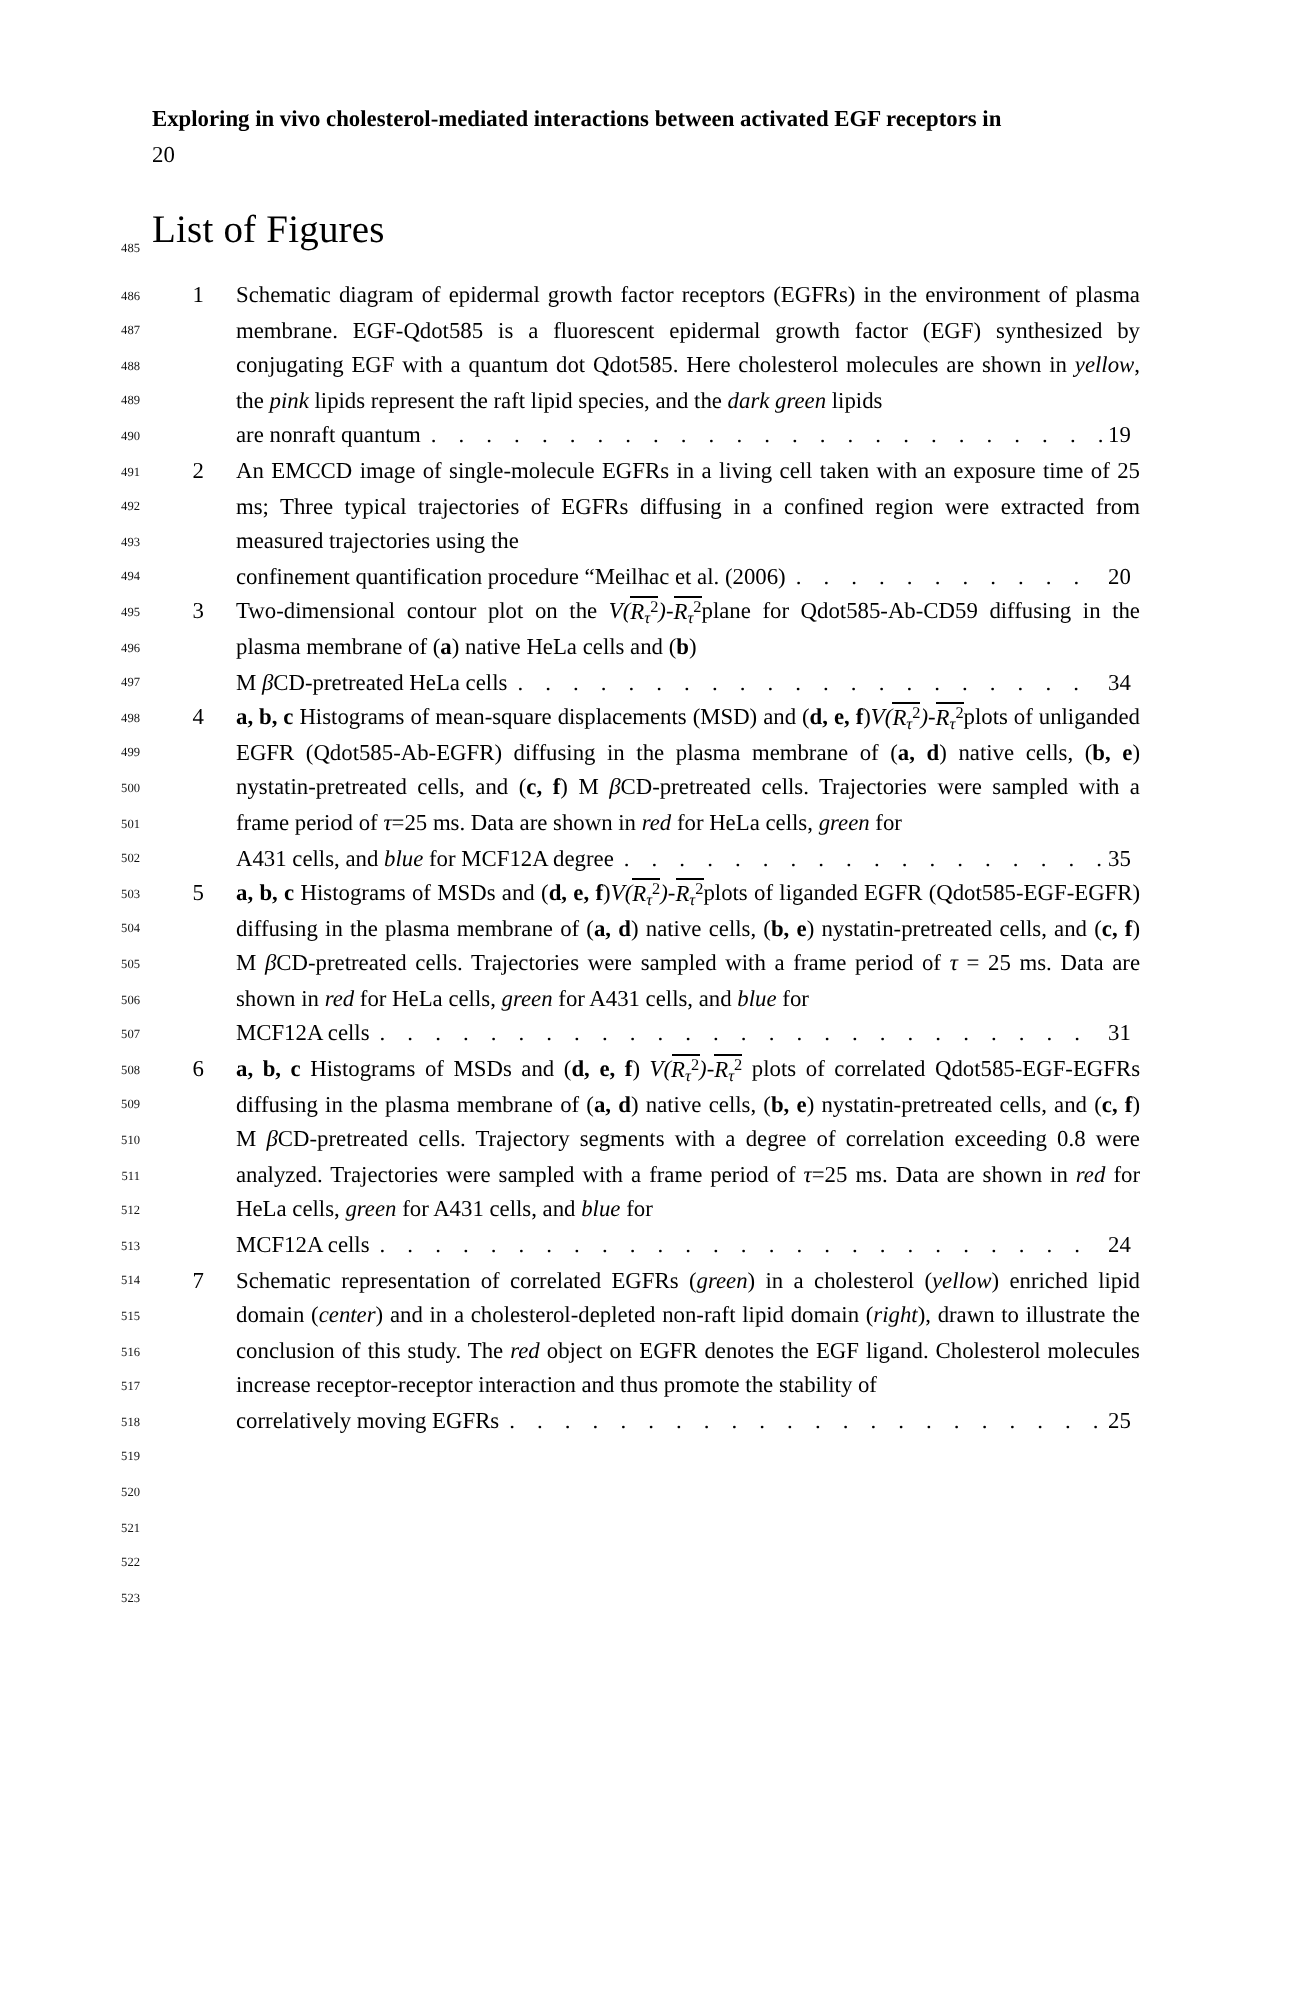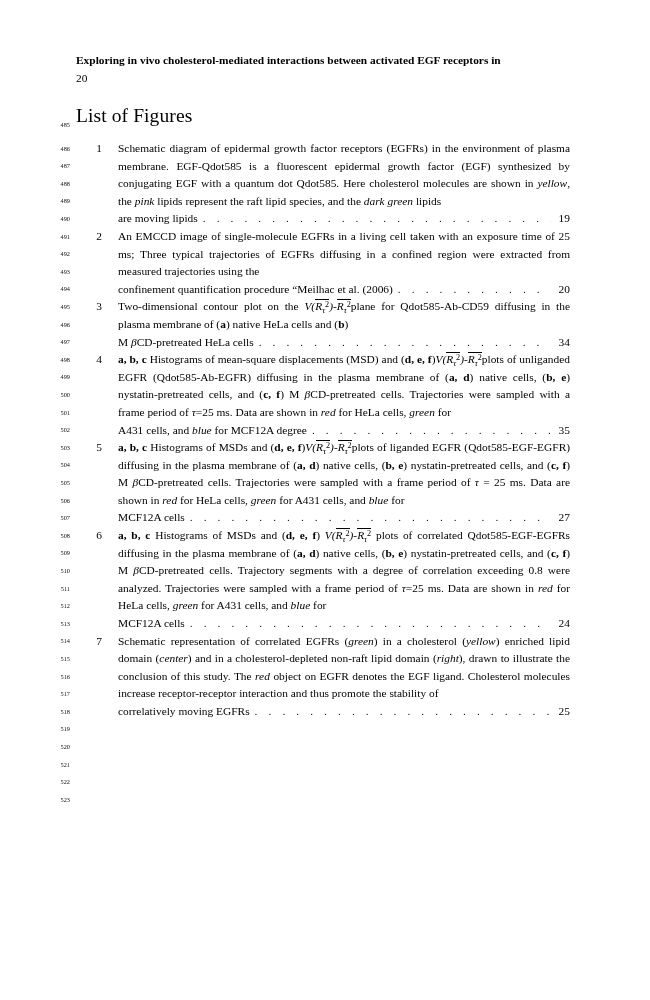--- a/index.html
+++ b/index.html
@@ -111,21 +111,21 @@
     overflow: hidden;
     white-space: nowrap;
     margin: 0 3px 0 5px;
     letter-spacing: 4.1px;
     font-size: 11.4px;
     line-height: 17.6px;
     color: #000;
   }
   .lof-tail .tail-page {
     flex: 0 0 auto;
-    text-align: right;
+    text-align: left;
     min-width: 16px;
     font-size: 11.4px;
   }
 
   
   .it { font-style: italic; }
   .bf { font-weight: bold; }
 
   
   .math {
@@ -208,21 +208,21 @@
       <span class="linenum" style="top: 655.7px;">523</span>
     </div>
 
   <div class="lof">
 
     <div class="lof-entry">
       <span class="lof-num">1</span>
       <div class="lof-body">
         <span class="lof-text"><span>Schematic diagram of epidermal growth factor receptors (EGFRs) in the environment of plasma membrane. EGF-Qdot585 is a fluorescent epidermal growth factor (EGF) synthesized by conjugating EGF with a quantum dot Qdot585. Here cholesterol molecules are shown in </span><span class="it">yellow</span><span>, the </span><span class="it">pink</span><span> lipids represent the raft lipid species, and the </span><span class="it">dark green</span><span> lipids</span></span>
         <span class="lof-tail">
-          <span class="tail-text">are moving lipids</span>
+          <span class="tail-text">are nonraft quantum</span>
           <span class="leaders">. . . . . . . . . . . . . . . . . . . . . . . . . . . . . . . . . . . . . . . . . . . . . . . . . . . . . . . . . . .</span>
           <span class="tail-page">19</span>
         </span>
       </div>
     </div>
 
     <div class="lof-entry">
       <span class="lof-num">2</span>
       <div class="lof-body">
         <span class="lof-text">An EMCCD image of single-molecule EGFRs in a living cell taken with an exposure time of 25 ms; Three typical trajectories of EGFRs diffusing in a confined region were extracted from measured trajectories using the</span>
@@ -258,21 +258,21 @@
       </div>
     </div>
 
     <div class="lof-entry">
       <span class="lof-num">5</span>
       <div class="lof-body">
         <span class="lof-text"><span class="bf">a, b, c</span><span> Histograms of MSDs and (</span><span class="bf">d, e, f</span><span>)</span><span class="math"><span class="mv">V</span>(<span class="ovl">R<span class="sub">τ</span><span class="sup">2</span></span>)-<span class="ovl">R<span class="sub">τ</span><span class="sup">2</span></span></span><span>plots of liganded EGFR (Qdot585-EGF-EGFR) diffusing in the plasma membrane of (</span><span class="bf">a, d</span><span>) native cells, (</span><span class="bf">b, e</span><span>) nystatin-pretreated cells, and (</span><span class="bf">c, f</span><span>) M </span><span class="beta math">β</span><span>CD-pretreated cells. Trajectories were sampled with a frame period of </span><span class="tau math">τ</span><span> = 25 ms. Data are shown in </span><span class="it">red</span><span> for HeLa cells, </span><span class="it">green</span><span> for A431 cells, and </span><span class="it">blue</span><span> for</span></span>
         <span class="lof-tail">
           <span class="tail-text">MCF12A cells</span>
           <span class="leaders">. . . . . . . . . . . . . . . . . . . . . . . . . . . . . . . . . . . . . . . . . . . . . . . . . . . . . . . . . . .</span>
-          <span class="tail-page">27</span>
+          <span class="tail-page">31</span>
         </span>
       </div>
     </div>
 
     <div class="lof-entry">
       <span class="lof-num">6</span>
       <div class="lof-body">
         <span class="lof-text"><span class="bf">a, b, c</span><span> Histograms of MSDs and (</span><span class="bf">d, e, f</span><span>) </span><span class="math"><span class="mv">V</span>(<span class="ovl">R<span class="sub">τ</span><span class="sup">2</span></span>)-<span class="ovl">R<span class="sub">τ</span><span class="sup">2</span></span></span><span> plots of correlated Qdot585-EGF-EGFRs diffusing in the plasma membrane of (</span><span class="bf">a, d</span><span>) native cells, (</span><span class="bf">b, e</span><span>) nystatin-pretreated cells, and (</span><span class="bf">c, f</span><span>) M </span><span class="beta math">β</span><span>CD-pretreated cells. Trajectory segments with a degree of correlation exceeding 0.8 were analyzed. Trajectories were sampled with a frame period of </span><span class="tau math">τ</span><span>=25 ms. Data are shown in </span><span class="it">red</span><span> for HeLa cells, </span><span class="it">green</span><span> for A431 cells, and </span><span class="it">blue</span><span> for</span></span>
         <span class="lof-tail">
           <span class="tail-text">MCF12A cells</span>

